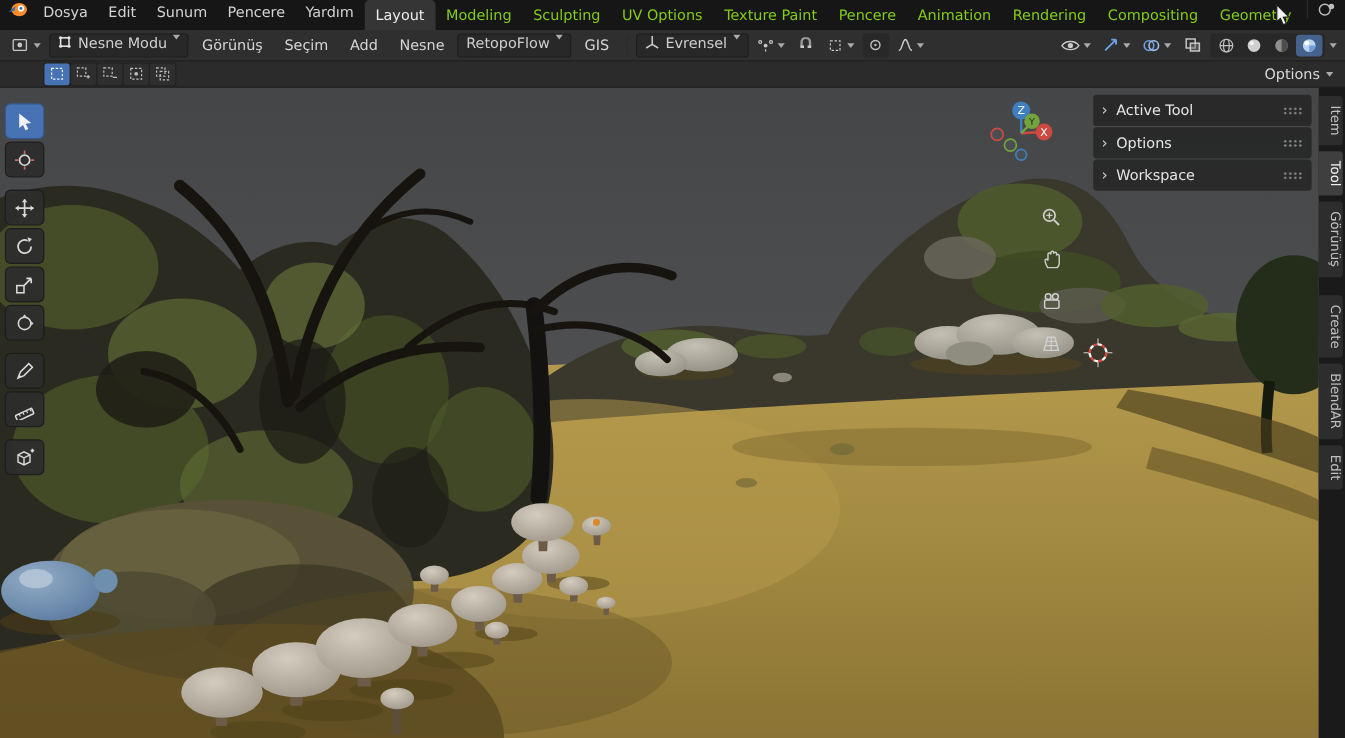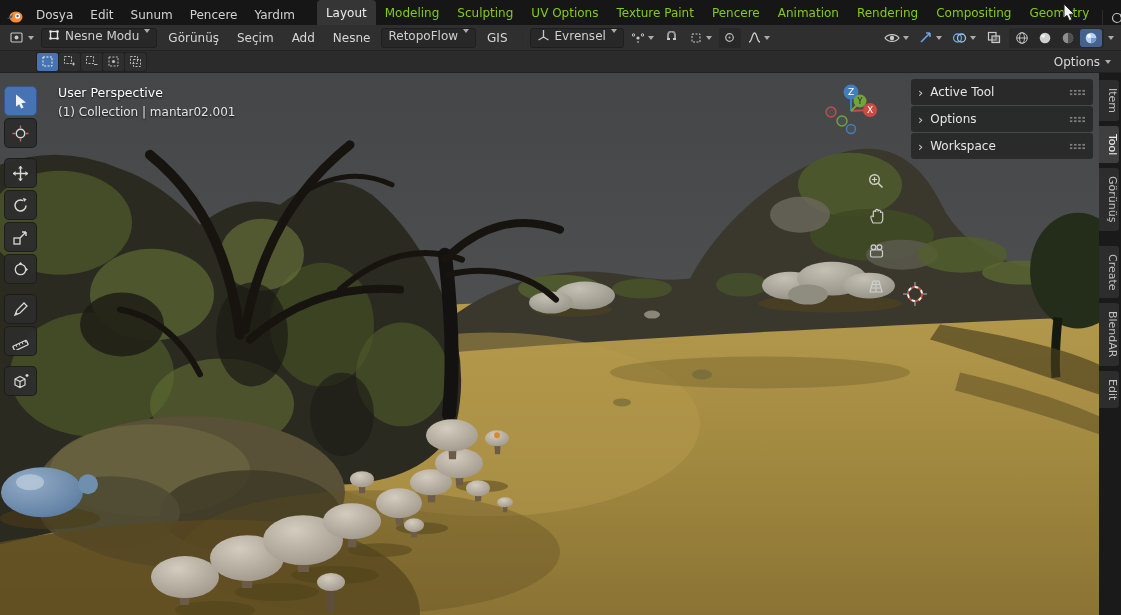--- a/index.html
+++ b/index.html
@@ -1,24 +1,24 @@
 <!DOCTYPE html>
 <html><head>
 <meta charset="utf-8">
 <style>
   *{box-sizing:border-box;margin:0;padding:0}
   html,body{width:1121px;height:615px;overflow:hidden;background:#111}
   body{font-family:"DejaVu Sans","Liberation Sans",sans-serif;font-size:12px;color:#cfcfcf}
   .app{position:relative;width:1121px;height:615px;background:#1b1b1b}
 
   
-  .topbar{position:absolute;top:0;left:0;right:0;height:25px;background:#161616;display:flex;align-items:flex-end;padding:0 6px;gap:1px;z-index:30}
+  .topbar{position:absolute;top:0;left:0;right:0;height:25px;background:#161616;display:flex;align-items:flex-start;padding:0 6px;gap:1px;z-index:30}
   .logo{width:18px;height:16px;margin-right:4px;display:flex;align-items:center;justify-content:center}
   .menu-item{padding:3px 8px;border-radius:3px;color:#d2d2d2;cursor:default}
-  .ws-tabs{display:flex;align-items:center;margin-left:13px;height:25px}
+  .ws-tabs{display:flex;align-items:center;margin-left:0;height:25px}
   .ws-tab{padding:4px 9px;color:#84cc16;white-space:nowrap}
   .ws-tab.active{background:#353535;color:#ececec;border-radius:4px 4px 0 0;height:25px;display:flex;align-items:center}
   .topbar-right{margin-left:auto;display:flex;align-items:center;gap:5px;padding-right:2px}
   .caret{width:0;height:0;border-left:3.5px solid transparent;border-right:3.5px solid transparent;border-top:4px solid #ababab;display:inline-block}
   .sep{width:1px;height:15px;background:#2c2c2c;margin:0 3px}
 
   
   .vheader{position:absolute;top:25px;left:0;right:0;height:26px;background:#2f2f2f;display:flex;align-items:center;padding:0 7px;gap:4px;z-index:29;border-bottom:1px solid #222}
   .dd{display:flex;gap:5px;background:#282828;border:1px solid #1e1e1e;border-radius:3px;height:20px;padding:0 6px;white-space:nowrap}
   .flatmenu{padding:2px 7px;color:#d6d6d6;white-space:nowrap}
@@ -492,24 +492,20 @@
       </div>
       <div class="tool-gap"></div>
       <div class="tool-btn">
         <svg width="17" height="17" viewBox="0 0 17 17">
           <path d="M3 6 L8 3.5 L13 6 L13 12 L8 14.5 L3 12 Z M3 6 L8 8.5 L13 6 M8 8.5 V14.5" fill="none" stroke="#d8d8d8" stroke-width="1.2"></path>
           <path d="M13.5 2.5 h3 M15 1 v3" stroke="#d8d8d8" stroke-width="1.3"></path>
         </svg>
       </div>
     </div>
 
-    <div class="vp-text">
-      <div class="vp-title">User Perspective</div>
-      <div class="vp-sub">(1) Collection | mantar02.001</div>
-    </div>
 
 
     <div class="gizmo">
       <svg width="58" height="58" viewBox="0 0 58 58">
         <line x1="29" y1="30" x2="29" y2="13" stroke="#3f7fbf" stroke-width="2"></line>
         <line x1="29" y1="30" x2="47" y2="29" stroke="#cc4a42" stroke-width="2"></line>
         <line x1="29" y1="30" x2="38" y2="21" stroke="#74a33e" stroke-width="2"></line>
         <circle cx="9" cy="31" r="5" fill="#4a4e53" stroke="#cc4a42" stroke-width="1.4"></circle>
         <circle cx="20" cy="40" r="5" fill="#4a4e53" stroke="#74a33e" stroke-width="1.4"></circle>
         <circle cx="29" cy="48" r="4.5" fill="#4a4e53" stroke="#3f7fbf" stroke-width="1.4"></circle>

